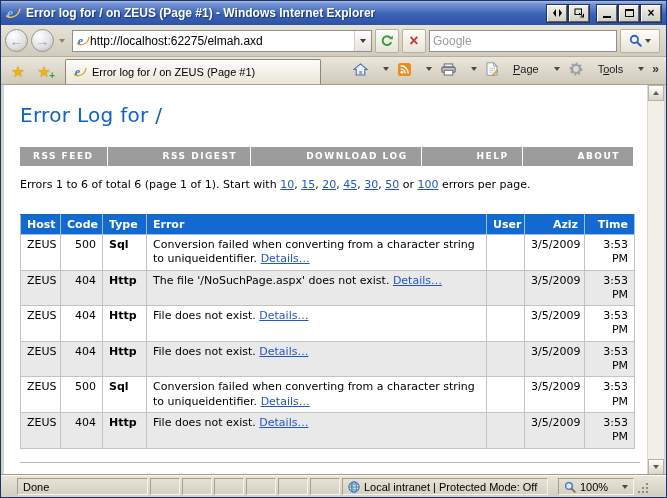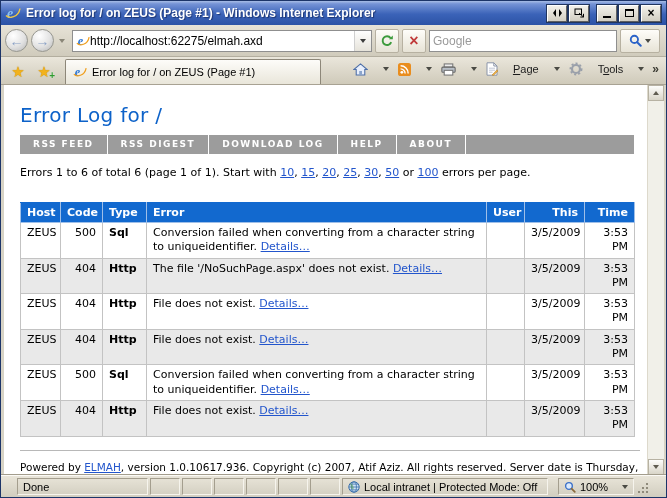--- a/index.html
+++ b/index.html
@@ -44,21 +44,21 @@
   .cmd-item { display:flex; align-items:center; gap:15px; padding:3px 4px; border-radius:2px; font-size:11px; color:#1c1c1c; }
   .cmd-caret { width:0;height:0;border-left:3px solid transparent;border-right:3px solid transparent;border-top:4px solid #4a4a44; }
   .cmd-label u { text-decoration:underline; }
   .overflow-chevron { font-size:12px; font-weight:bold; color:#3c3c34; padding:0 3px; }
 
   
   .content { flex:1; display:flex; border-left:3px solid #d7d3c5; border-right:2px solid #d7d3c5; background:#fff; overflow:hidden; }
   .page { flex:1; background:#fff; padding:18px 6px 0 16px; font-family:"DejaVu Sans",sans-serif; overflow:hidden; }
   .page h1 { font-size:20px; font-weight:normal; color:#0d62c9; letter-spacing:0.3px; }
 
-  .navbar { margin-top:8px; width:614px; height:19px; background:#9c9c9c; display:flex; }
+  .navbar { margin-top:20px; width:614px; height:19px; background:#9c9c9c; display:flex;justify-content:space-between; }
   .nav-item { padding:0 13px; border-right:1px solid #fff; color:#fff; font-size:9px; font-weight:bold; letter-spacing:1.5px; line-height:19px; white-space:nowrap; }
 
   .pager { margin-top:12px; font-size:11px; color:#000; }
   a.lnk { color:#2255cc; text-decoration:underline; cursor:pointer; }
 
   table.errlog { margin-top:23px; width:614px; border-collapse:collapse; table-layout:fixed; font-size:11px; }
   table.errlog th { background:#1269cf; color:#fff; font-weight:bold; text-align:left; padding:3px 6px; border:1px solid #9fbfe8; border-top-color:#1269cf; }
   table.errlog th.ta-r { text-align:right; }
   table.errlog td { padding:3px 6px; border:1px solid #c3c3c3; vertical-align:top; line-height:1.3; }
   table.errlog tr.alt td { background:#e9e9e9; }
@@ -229,40 +229,40 @@
       <h1>Error Log for /</h1>
 
       <div class="navbar">
           <span class="nav-item">RSS FEED</span>
           <span class="nav-item">RSS DIGEST</span>
           <span class="nav-item">DOWNLOAD LOG</span>
           <span class="nav-item">HELP</span>
           <span class="nav-item">ABOUT</span>
         </div>
 
-      <div class="pager"><span>Errors 1 to 6 of total 6 (page 1 of 1). Start with </span><span><a href="#" class="lnk">10</a>, <a href="#" class="lnk">15</a>, <a href="#" class="lnk">20</a>, <a href="#" class="lnk">25</a>, <a href="#" class="lnk">30</a>, <a href="#" class="lnk">50</a> or <a href="#" class="lnk">100</a></span><span> errors per page.</span></div>
+      <div class="pager"><span>Errors 1 to 6 of total 6 (page 1 of 1). Start with </span><span><a href="#" class="lnk">10</a>, <a href="#" class="lnk">15</a>, <a href="#" class="lnk">20</a>, <a href="#" class="lnk">45</a>, <a href="#" class="lnk">30</a>, <a href="#" class="lnk">50</a> or <a href="#" class="lnk">100</a></span><span> errors per page.</span></div>
 
       <table class="errlog">
         <colgroup>
           <col style="width:40px">
             <col style="width:42px">
             <col style="width:44px">
             <col style="width:340px">
             <col style="width:38px">
             <col style="width:60px">
             <col style="width:50px">
         </colgroup>
         <thead>
             <tr>
               <th>Host</th>
               <th>Code</th>
               <th>Type</th>
               <th>Error</th>
               <th class="ta-r">User</th>
-              <th class="ta-r">This</th>
+              <th class="ta-r">Aziz</th>
               <th class="ta-r">Time</th>
             </tr>
           </thead>
         <tbody>
             <tr>
               <td>ZEUS</td>
               <td class="ta-r">500</td>
               <td class="c-type">Sql</td>
               <td>Conversion failed when converting from a character string to uniqueidentifier. <a href="#" class="lnk">Details…</a></td>
               <td></td>

